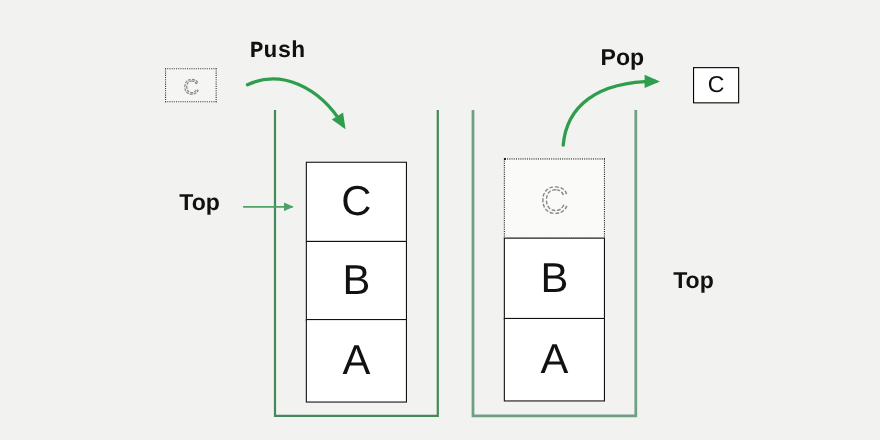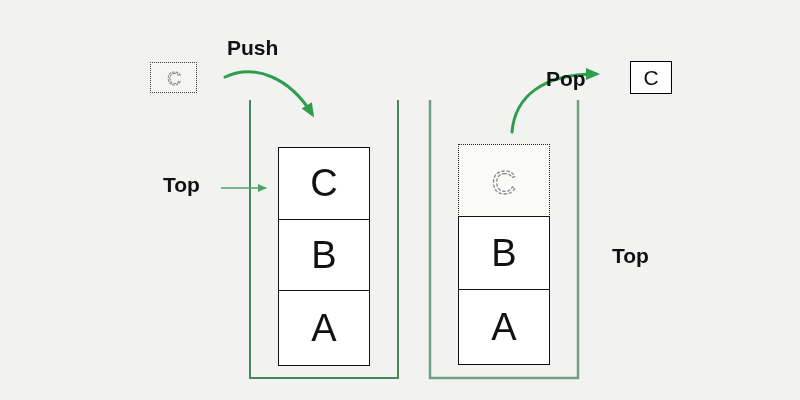--- a/index.html
+++ b/index.html
@@ -77,22 +77,22 @@
 
     <path d="M221,188 L266,188" fill="none" stroke="#4ea268" stroke-width="1.6" marker-end="url(#ahs)"></path>
   </svg>
 
   <div class="operand-box">
     <svg width="26" height="24" viewBox="0 0 26 24">
       <text x="13" y="19" text-anchor="middle" font-family="Liberation Sans, sans-serif" font-size="19" fill="none" stroke="#8a8a8a" stroke-width="1.1" stroke-dasharray="1.8 1.8" stroke-linecap="round">C</text>
     </svg>
   </div>
 
-  <div class="label" style="left:227px;top:36px;">Push</div>
-  <div class="label" style="left:546px;top:41px;margin-top:26px;">Pop</div>
+  <div class="label" style="left:227px;top:36px;font-family:Liberation Mono, monospace;">Push</div>
+  <div class="label" style="left:546px;top:41px;">Pop</div>
   <div class="label" style="left:163px;top:173px;">Top</div>
   <div class="label" style="left:612px;top:244px;">Top</div>
 
   <div class="stack-col" style="left:278px;top:147px;">
     <div class="cell">
       <span>C</span>
     </div>
     <div class="cell">
       <span>B</span>
     </div>

